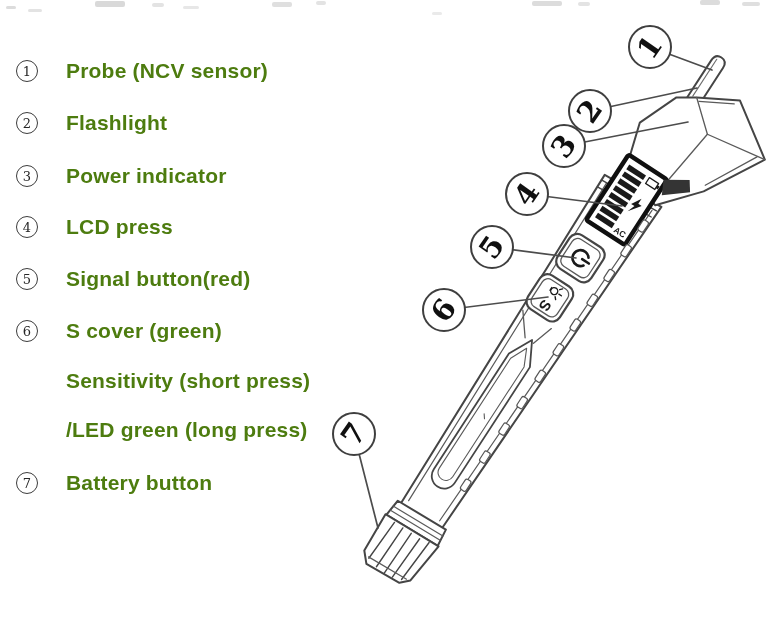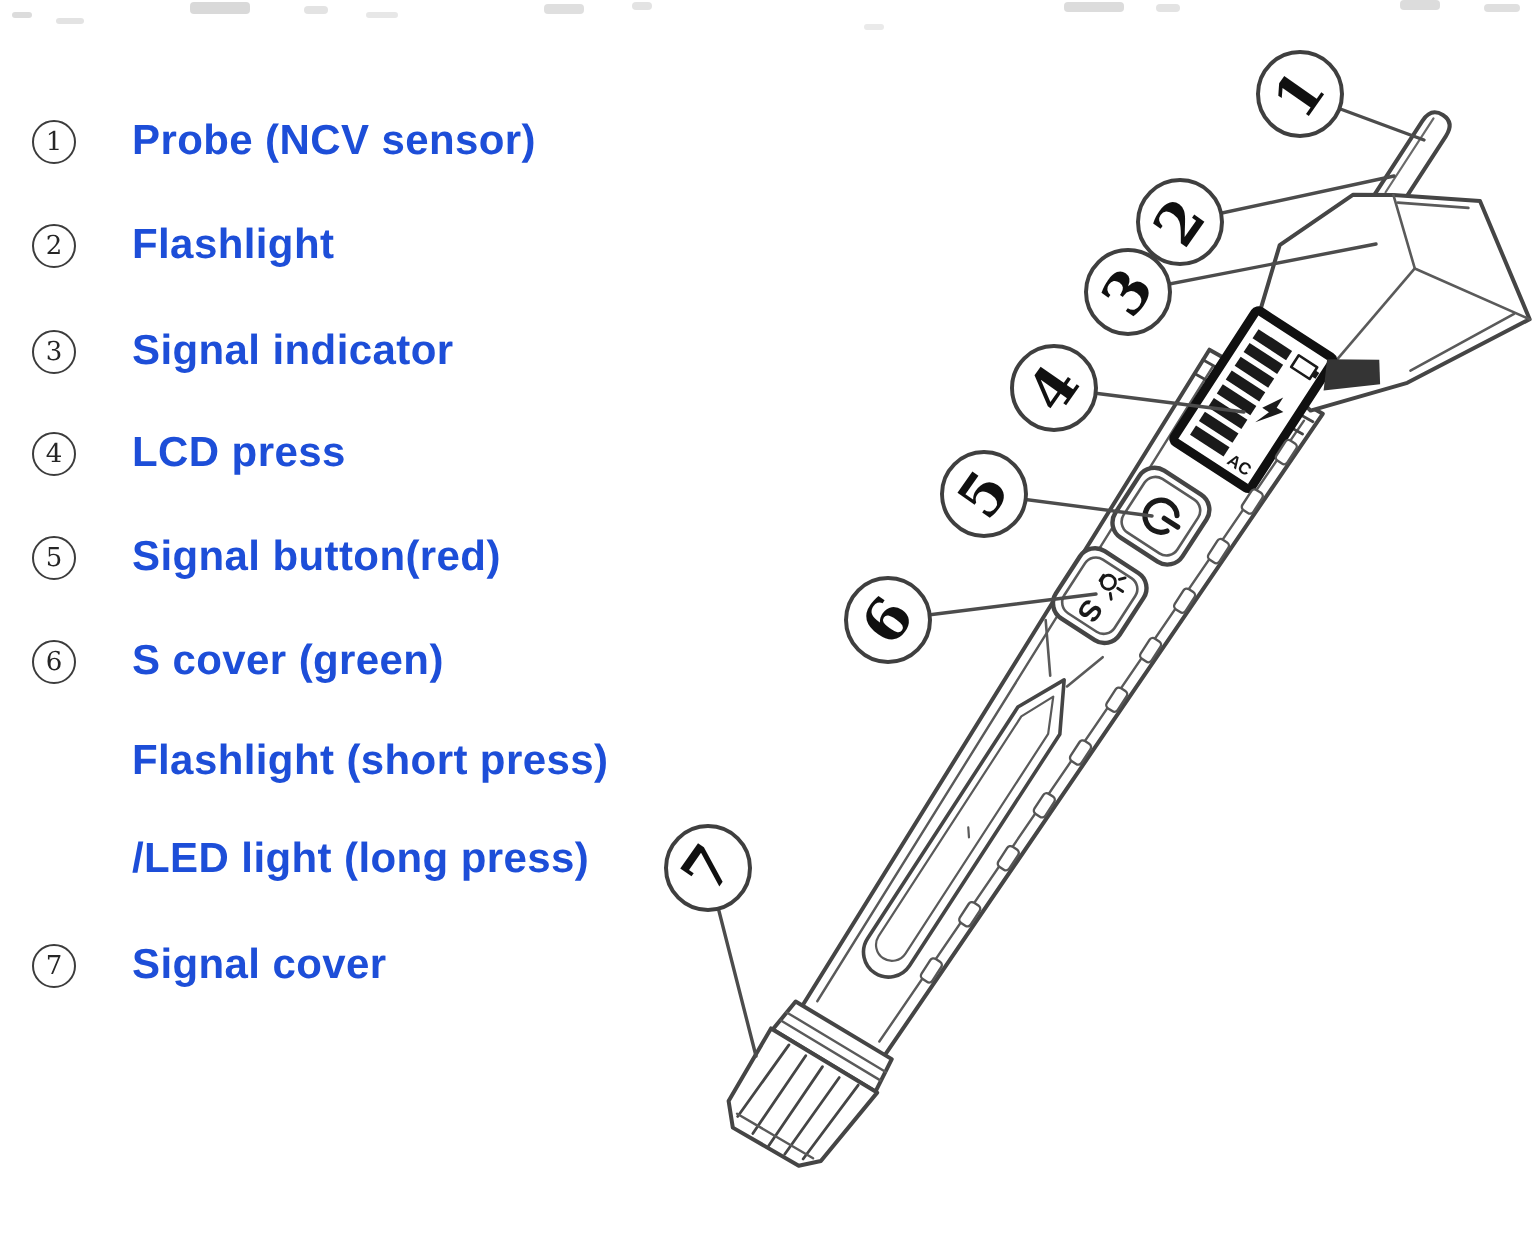--- a/index.html
+++ b/index.html
@@ -5,21 +5,21 @@
   html,body{margin:0;padding:0;background:#fff;}
   .stage{position:relative;width:768px;height:627px;background:#ffffff;overflow:hidden;
          font-family:"Liberation Sans",sans-serif;}
   
   .artifact{position:absolute;background:#b9b9b9;border-radius:2px;}
   
   .legend-row{position:absolute;left:16px;height:28px;white-space:nowrap;}
   .legend-num{position:absolute;left:0;top:1px;width:22px;height:22px;box-sizing:border-box;
       border:1.6px solid #3c3c3c;border-radius:50%;display:flex;align-items:center;justify-content:center;
       font-family:"DejaVu Serif",serif;font-size:13px;color:#262626;background:#fff;}
-  .legend-lbl{position:absolute;left:50px;top:0;font-size:21px;font-weight:600;color:#1d4ed8;
+  .legend-lbl{position:absolute;left:50px;top:0;font-size:21px;font-weight:600;color:#4d7c0f;
       letter-spacing:.2px;}
   .legend-row.sub .legend-lbl{left:50px;}
   
   .device-svg{position:absolute;left:0;top:0;z-index:1;}
   
   .callout{position:absolute;z-index:2;width:44px;height:44px;box-sizing:border-box;
       border:2.6px solid #3f3f3f;border-radius:50%;background:#fff;
       display:flex;align-items:center;justify-content:center;}
   .callout .digit{font-family:"DejaVu Serif",serif;font-weight:700;font-size:29px;color:#101010;
       transform:rotate(-55deg);line-height:1;}
@@ -48,43 +48,43 @@
     <div class="legend-row" style="top:59px">
       <span class="legend-num">1</span>
       <span class="legend-lbl">Probe (NCV sensor)</span>
     </div>
     <div class="legend-row" style="top:111px">
       <span class="legend-num">2</span>
       <span class="legend-lbl">Flashlight</span>
     </div>
     <div class="legend-row" style="top:164px">
       <span class="legend-num">3</span>
-      <span class="legend-lbl">Signal indicator</span>
+      <span class="legend-lbl">Power indicator</span>
     </div>
     <div class="legend-row" style="top:215px">
       <span class="legend-num">4</span>
       <span class="legend-lbl">LCD press</span>
     </div>
     <div class="legend-row" style="top:267px">
       <span class="legend-num">5</span>
       <span class="legend-lbl">Signal button(red)</span>
     </div>
     <div class="legend-row" style="top:319px">
       <span class="legend-num">6</span>
       <span class="legend-lbl">S cover (green)</span>
     </div>
     <div class="legend-row sub" style="top:369px">
-      <span class="legend-lbl">Flashlight (short press)</span>
+      <span class="legend-lbl">Sensitivity (short press)</span>
     </div>
     <div class="legend-row sub" style="top:418px">
-      <span class="legend-lbl">/LED light (long press)</span>
+      <span class="legend-lbl">/LED green (long press)</span>
     </div>
     <div class="legend-row" style="top:471px">
       <span class="legend-num">7</span>
-      <span class="legend-lbl">Signal cover</span>
+      <span class="legend-lbl">Battery button</span>
     </div>
   </div>
 
   <svg class="device-svg" width="768" height="627" viewBox="0 0 768 627">
     <g stroke="#454545" fill="none" stroke-width="2" stroke-linejoin="round" stroke-linecap="round">
 
       <g transform="translate(717,57) rotate(33)">
 
         <path fill="#ffffff" d="M -3 50 L -3 6 Q -3 -2 4 -2 Q 11 -2 11 6 L 11 50 Z"></path>
         <path d="M 1 46 L 1 2" stroke-width="1.1" stroke="#6a6a6a"></path>

